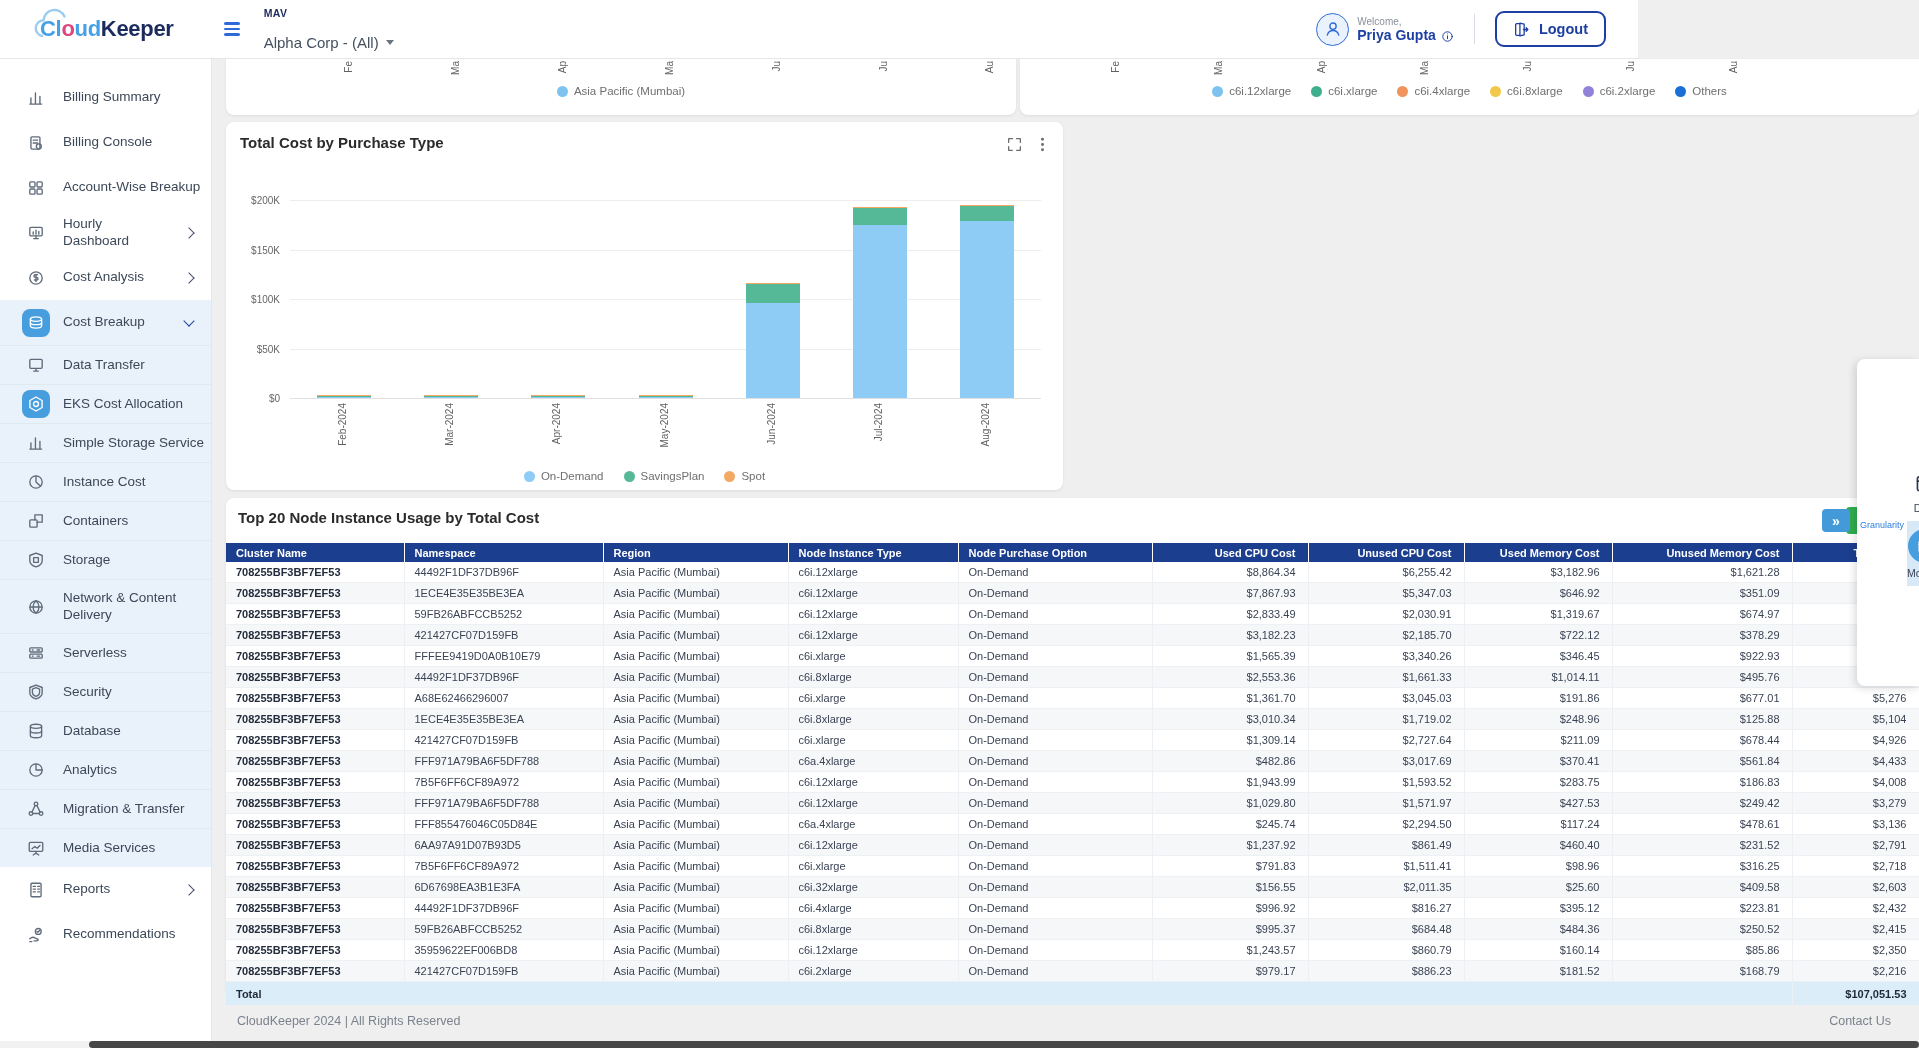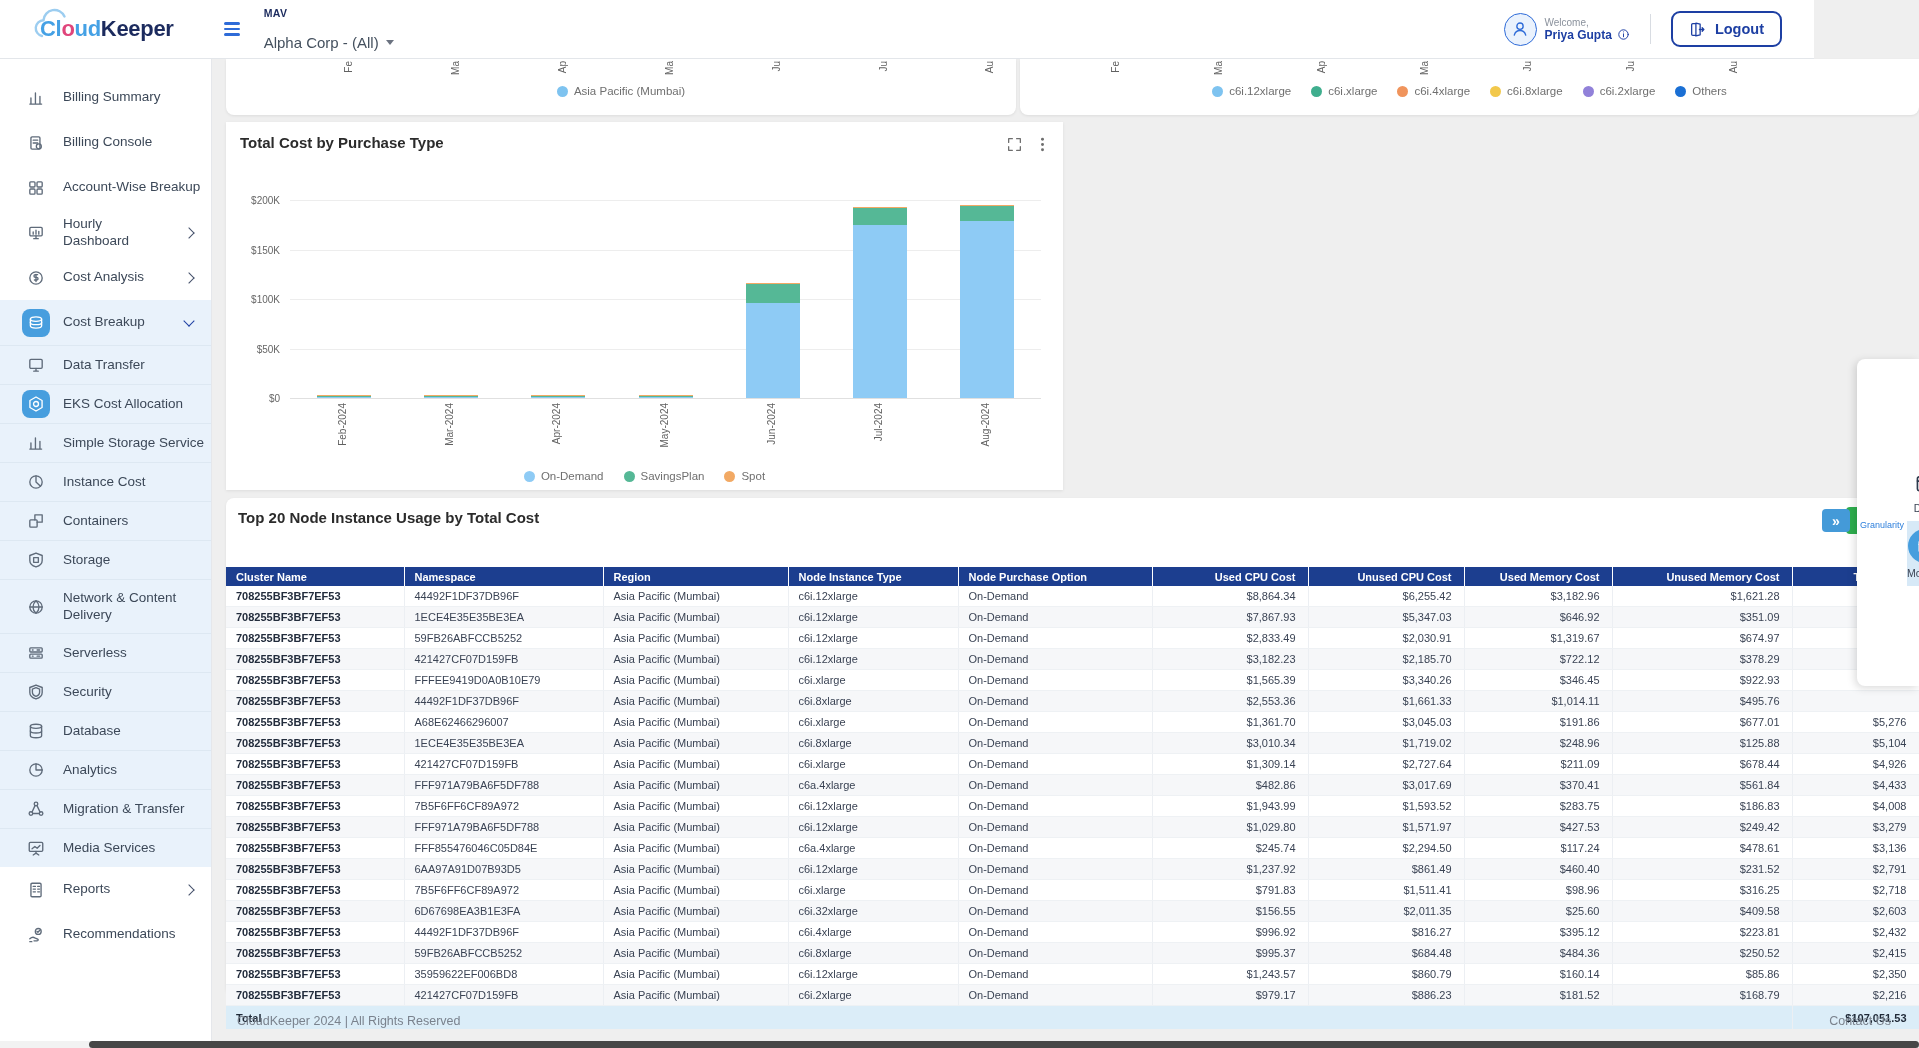--- a/index.html
+++ b/index.html
@@ -1,33 +1,33 @@
 <!DOCTYPE html>
 <html><head>
 <meta charset="utf-8">
 <style>
   html,body{margin:0;padding:0;background:#dfe3e8;font-family:"Liberation Sans",sans-serif;}
   .viewport{position:relative;width:1919px;height:1048px;background:#efefef;overflow:hidden;}
 
   
-  .app-header{position:absolute;left:0;top:0;width:1814px;height:59px;background:#fff;border-bottom:1px solid #e3e6ea;display:flex;align-items:center;z-index:10;box-sizing:border-box;}
+  .app-header{position:absolute;left:0;top:0;width:1638px;height:59px;background:#fff;border-bottom:1px solid #e3e6ea;display:flex;align-items:center;z-index:10;box-sizing:border-box;}
   .logo{position:relative;margin-left:40px;font-size:22px;font-weight:700;letter-spacing:-0.3px;display:flex;align-items:center;}
   .logo .blue{color:#45a1e5;} .logo .pink{color:#e0457b;} .logo .navy{color:#1c2b5e;}
   .logo svg{position:absolute;left:-8px;top:-10px;pointer-events:none;}
   .hamburger{margin-left:46px;background:none;border:none;cursor:pointer;display:flex;flex-direction:column;gap:3px;padding:4px;}
   .hamburger span{display:block;width:16px;height:2.4px;background:#2e6bd8;border-radius:2px;}
   .ws{margin-left:20px;display:flex;flex-direction:column;gap:15px;}
   .ws-label{font-size:10.5px;font-weight:700;color:#1c2b5e;letter-spacing:.4px;}
   .ws-select{background:none;border:none;cursor:pointer;display:flex;align-items:center;gap:7px;font-size:15px;color:#44505e;padding:0;font-family:inherit;}
   .caret{width:0;height:0;border-left:4px solid transparent;border-right:4px solid transparent;border-top:5px solid #6b7280;}
   .hdr-right{margin-left:auto;display:flex;align-items:center;margin-right:32px;}
   .avatar{width:31px;height:31px;border-radius:50%;border:1.6px solid #2e6bd8;background:#eaf2fd;display:flex;align-items:center;justify-content:center;color:#2e6bd8;cursor:pointer;}
   .usr-text{margin-left:8px;cursor:pointer;}
   .usr-text .w{font-size:10px;color:#8a919c;}
-  .usr-text .n{font-size:12px;font-weight:700;color:#1d3fa3;display:flex;align-items:flex-start;gap:5px;}
+  .usr-text .n{font-size:14px;font-weight:700;color:#1d3fa3;display:flex;align-items:flex-end;gap:5px;}
   .usr-text .n .icn{color:#1d3fa3;}
   .vdiv{width:1px;height:30px;background:#d8dce2;margin:0 20px;}
   .logout{display:flex;align-items:center;gap:9px;height:36px;padding:0 16px;background:#fff;border:2px solid #1d3fa3;border-radius:9px;color:#1d3fa3;font-weight:700;font-size:14.5px;cursor:pointer;font-family:inherit;}
 
   
   .sidebar{position:absolute;left:0;top:59px;width:212px;height:989px;background:#fff;border-right:1px solid #e5e7eb;padding-top:16px;box-sizing:border-box;overflow:hidden;z-index:5;}
   .side-item{display:flex;align-items:center;gap:13px;padding-left:22px;height:45px;cursor:pointer;box-sizing:border-box;}
   .side-item.sub{height:39px;}
   .side-item.hl{background:#e9f2fb;}
   .side-item.hl + .side-item.hl{border-top:1px solid #dde8f2;}
@@ -39,34 +39,34 @@
 
   
   .card{position:absolute;background:#fff;box-shadow:0 1px 3px rgba(0,0,0,.08);}
   .card-topleft{left:226px;top:59px;width:790px;height:56px;border-radius:0 0 8px 8px;}
   .card-topright{left:1020px;top:59px;width:899px;height:56px;border-radius:0 0 8px 8px;}
   .vlabel{position:absolute;writing-mode:vertical-rl;transform:rotate(180deg);font-size:10px;color:#616161;white-space:nowrap;}
   .legend-row{position:absolute;left:0;right:0;display:flex;justify-content:center;gap:20px;align-items:center;}
   .legend-item{display:flex;align-items:center;gap:6px;font-size:11.5px;color:#6f6f6f;cursor:pointer;}
   .legend-dot{width:11px;height:11px;border-radius:50%;flex:0 0 auto;}
 
-  .card-purchase{left:226px;top:122px;width:837px;height:368px;border-radius:0;}
+  .card-purchase{left:226px;top:122px;width:837px;height:368px;border-radius:8px;}
   .pc-title{position:absolute;left:14px;top:12px;font-size:15px;font-weight:700;color:#2b2b2b;}
   .pc-tools{position:absolute;right:10px;top:12px;display:flex;gap:7px;align-items:center;color:#6e6e6e;}
   .pc-tools .tool{background:none;border:none;color:#6e6e6e;cursor:pointer;padding:2px;display:flex;}
   .plot{position:absolute;left:64px;top:78px;width:751px;height:198px;}
   .gline{position:absolute;left:0;right:0;height:1px;background:#ededed;}
   .gline.base{background:#e0e0e0;}
   .ylab{position:absolute;left:0;width:54px;text-align:right;font-size:10px;color:#666;}
   .bar-seg{position:absolute;width:54px;}
 
   
   .table-card{left:226px;top:498px;width:1693px;height:497px;border-radius:8px 0 0 8px;}
   .tc-title{position:absolute;left:12px;top:11px;font-size:15px;font-weight:700;color:#2b2b2b;}
-  table.usage{position:absolute;left:0;top:69px;width:1693px;border-collapse:collapse;table-layout:fixed;}
+  table.usage{position:absolute;left:0;top:45px;width:1693px;border-collapse:collapse;table-layout:fixed;}
   table.usage th{background:#1c3e8f;color:#fff;font-size:11px;font-weight:700;height:19px;padding:0 10px;text-align:left;white-space:nowrap;overflow:hidden;border-right:1px solid rgba(255,255,255,.18);}
   table.usage th.num{text-align:right;padding-right:12px;}
   table.usage td{font-size:11px;color:#3a4354;height:20px;padding:0 10px;white-space:nowrap;overflow:hidden;border-right:1px solid #eceff3;border-bottom:1px solid #eef1f4;background:#fff;}
   table.usage tbody tr:nth-child(even) td{background:#f6f7f9;}
   table.usage td.first{font-weight:700;color:#222c3c;}
   table.usage td.num{text-align:right;padding-right:12px;}
   table.usage tr.total td{background:#dbedf8;font-weight:700;color:#1f2937;height:23px;font-size:11px;border-bottom:none;}
 
   
   .foot-left{position:absolute;left:237px;top:1014px;font-size:12.5px;color:#7a828d;}

